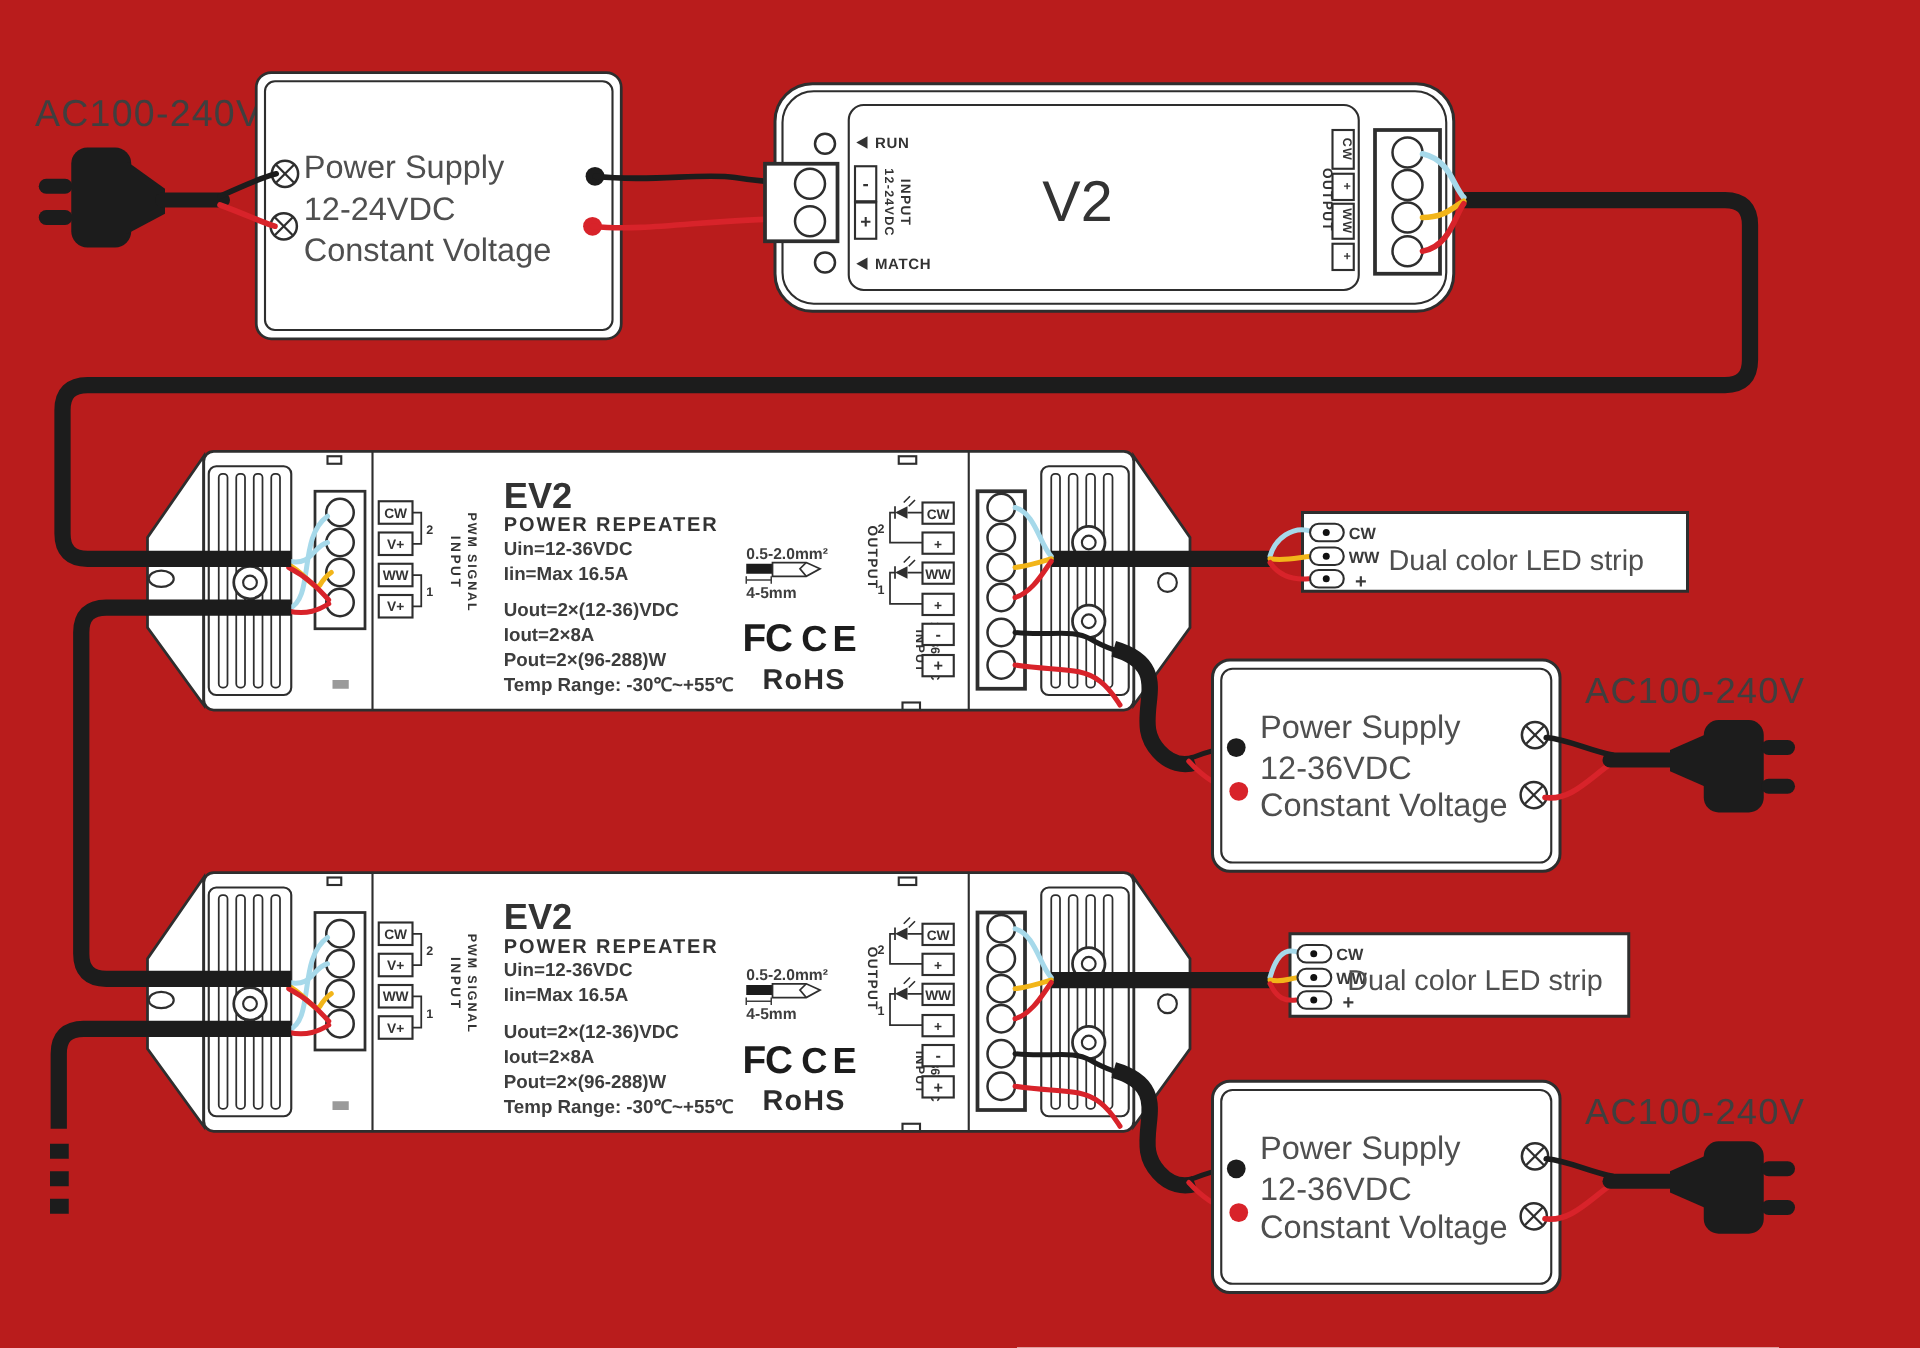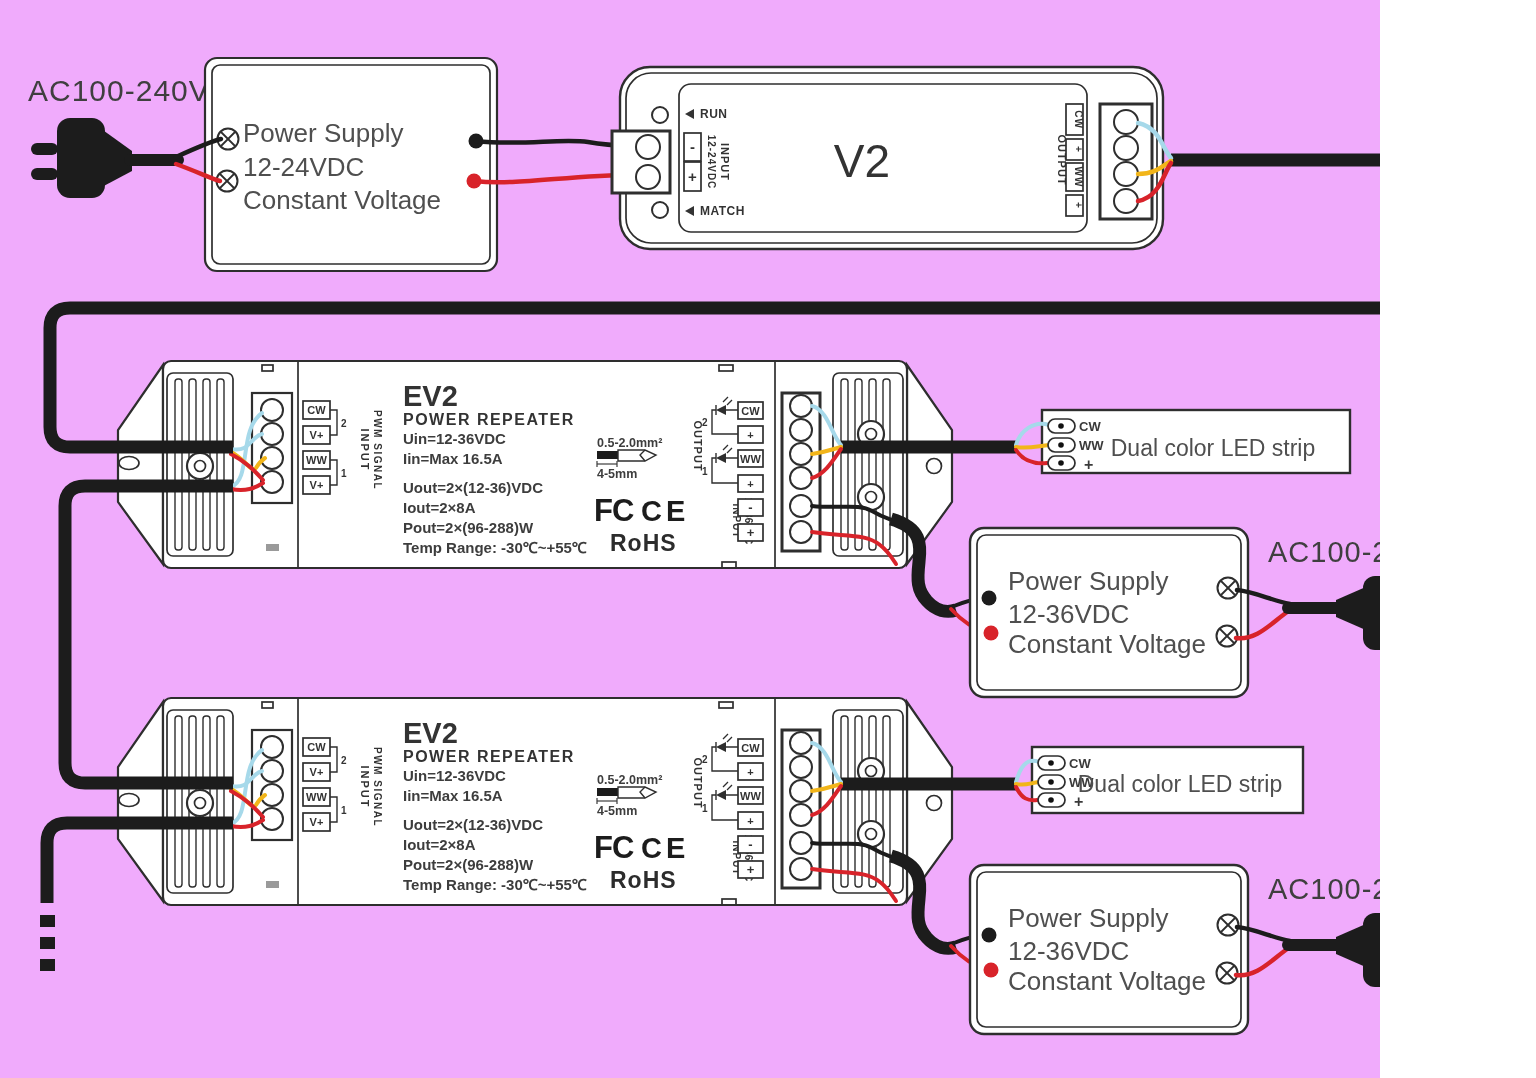--- a/index.html
+++ b/index.html
@@ -1,16 +1,16 @@
 <!DOCTYPE html>
 <html><head>
 <meta charset="utf-8">
 <style>
   html,body{margin:0;padding:0;background:#fff;}
-  .stage{width:1380px;height:1078px;position:relative;background:#f0abfc;overflow:hidden;}
+  .stage{width:1536px;height:1078px;position:relative;background:#b91c1c;overflow:hidden;}
   svg{display:block;}
   svg text{font-family:"Liberation Sans",sans-serif;fill:#4a4a4a;}
   .o1 {fill:none;stroke:#2e2e2e;stroke-width:1.7;}
   .wf {fill:#fff;stroke:#2e2e2e;stroke-width:2.2;}
   .wf1{fill:#fff;stroke:#2e2e2e;stroke-width:1.7;}
   .wf3{fill:#fff;stroke:#2e2e2e;stroke-width:3;}
   .scr{fill:#fff;stroke:#2e2e2e;stroke-width:2;}
   .cab{fill:none;stroke:#1c1c1c;stroke-width:13;}
   .cab12{fill:none;stroke:#1c1c1c;stroke-width:12;stroke-linecap:round;}
   .wire{fill:none;stroke-width:4;stroke-linecap:round;}

